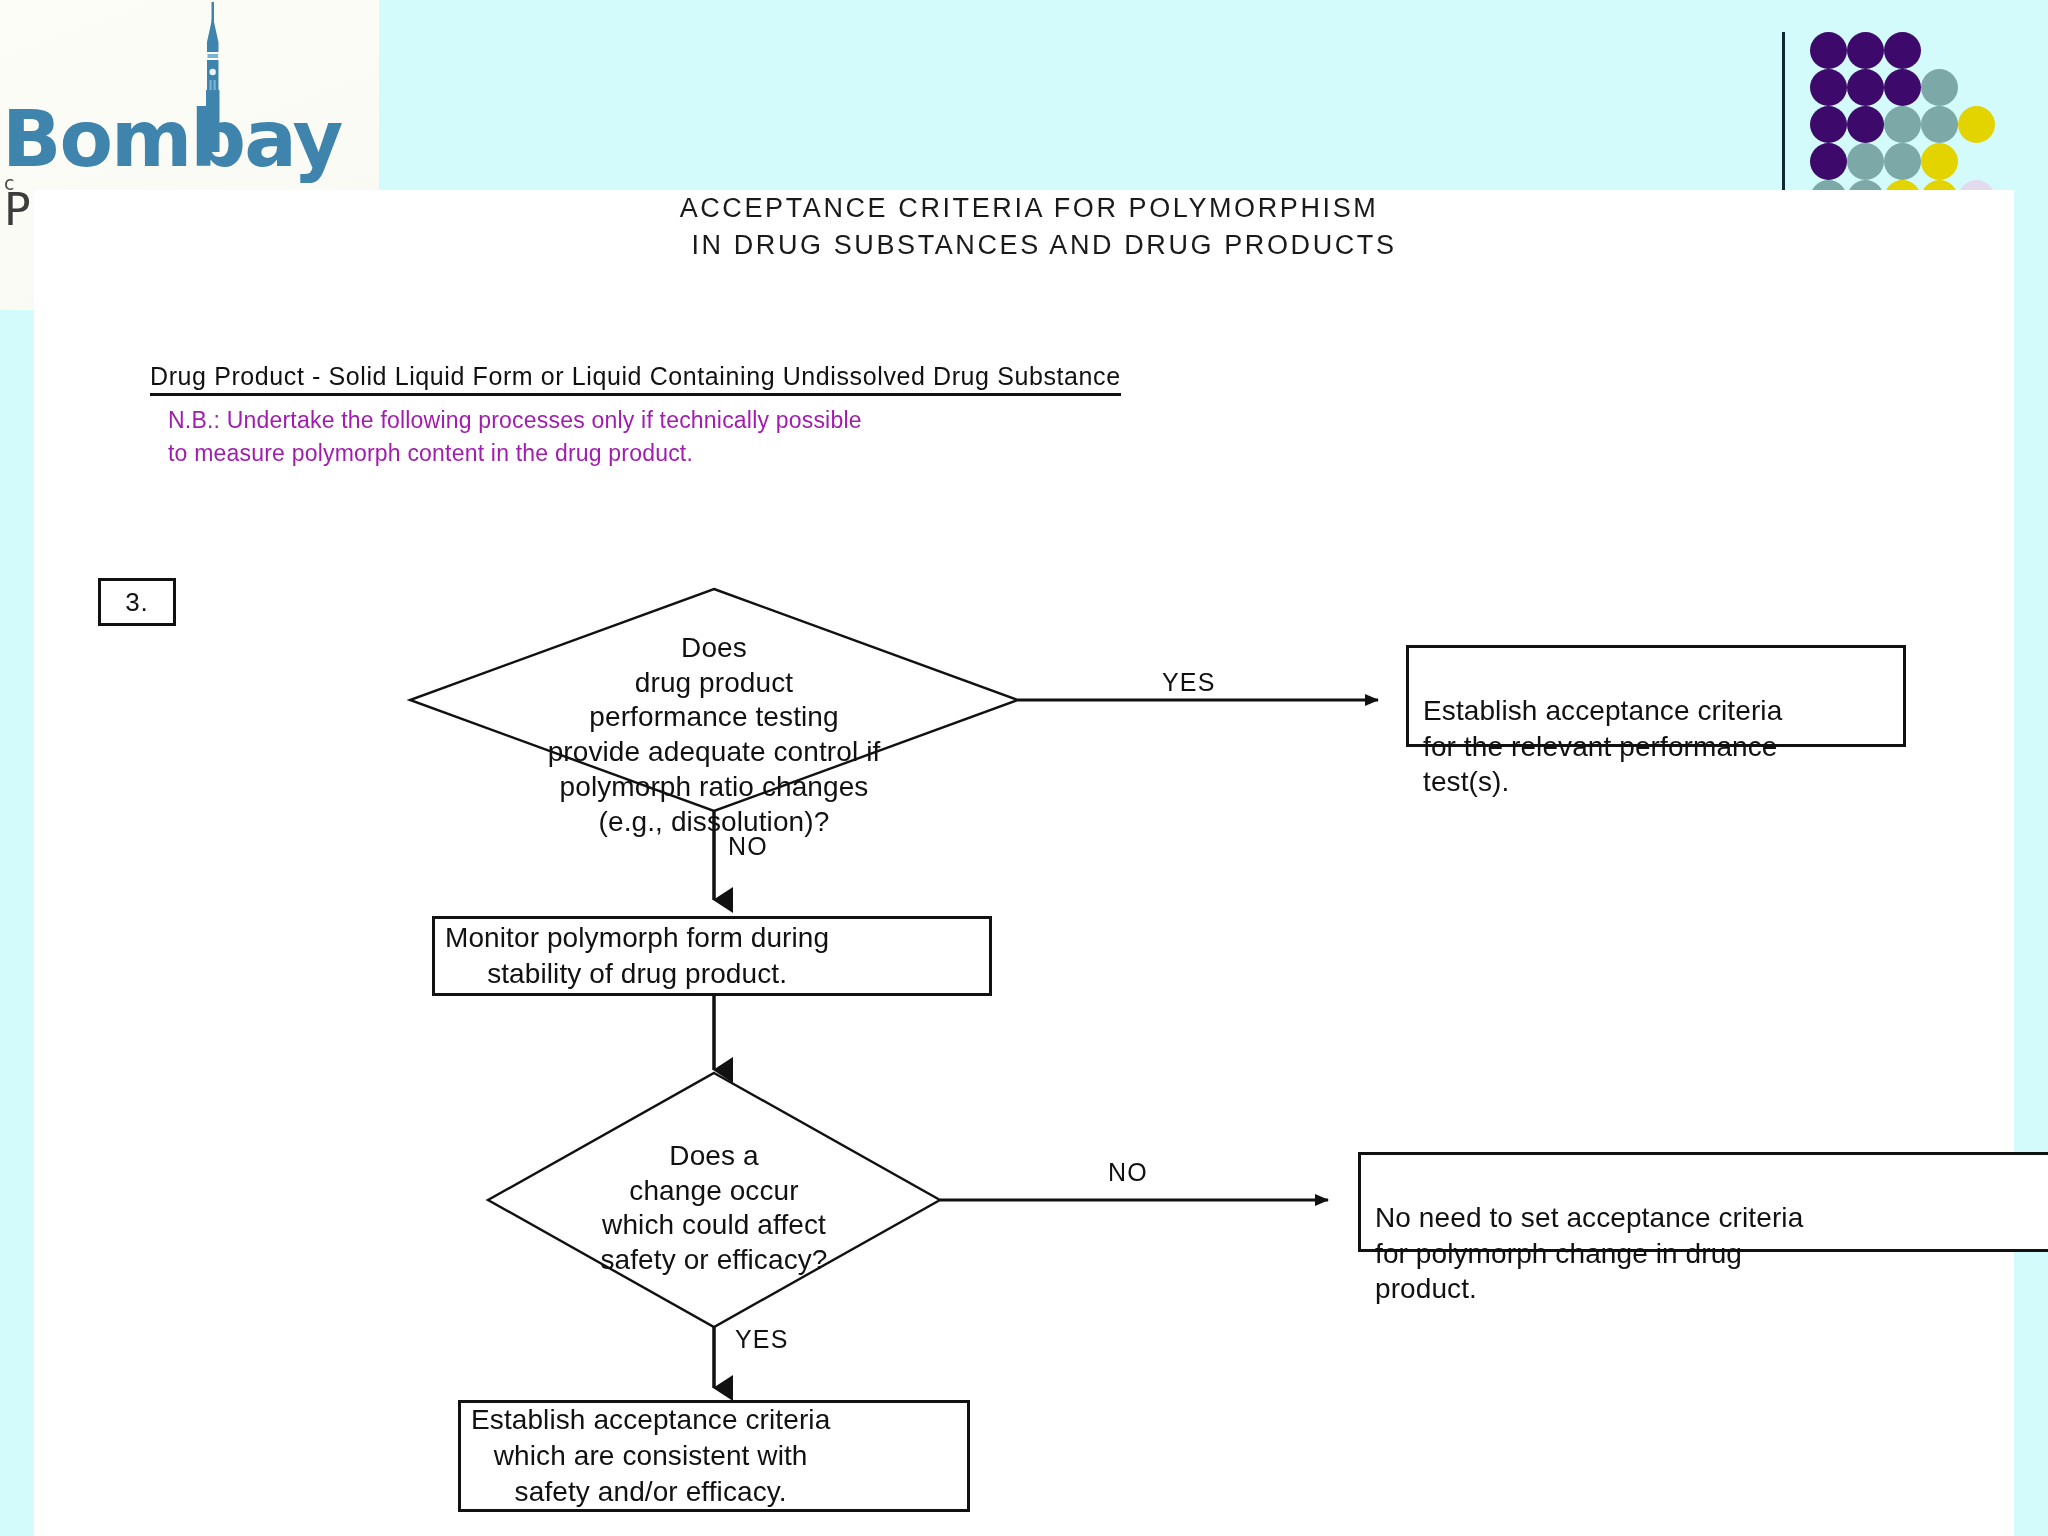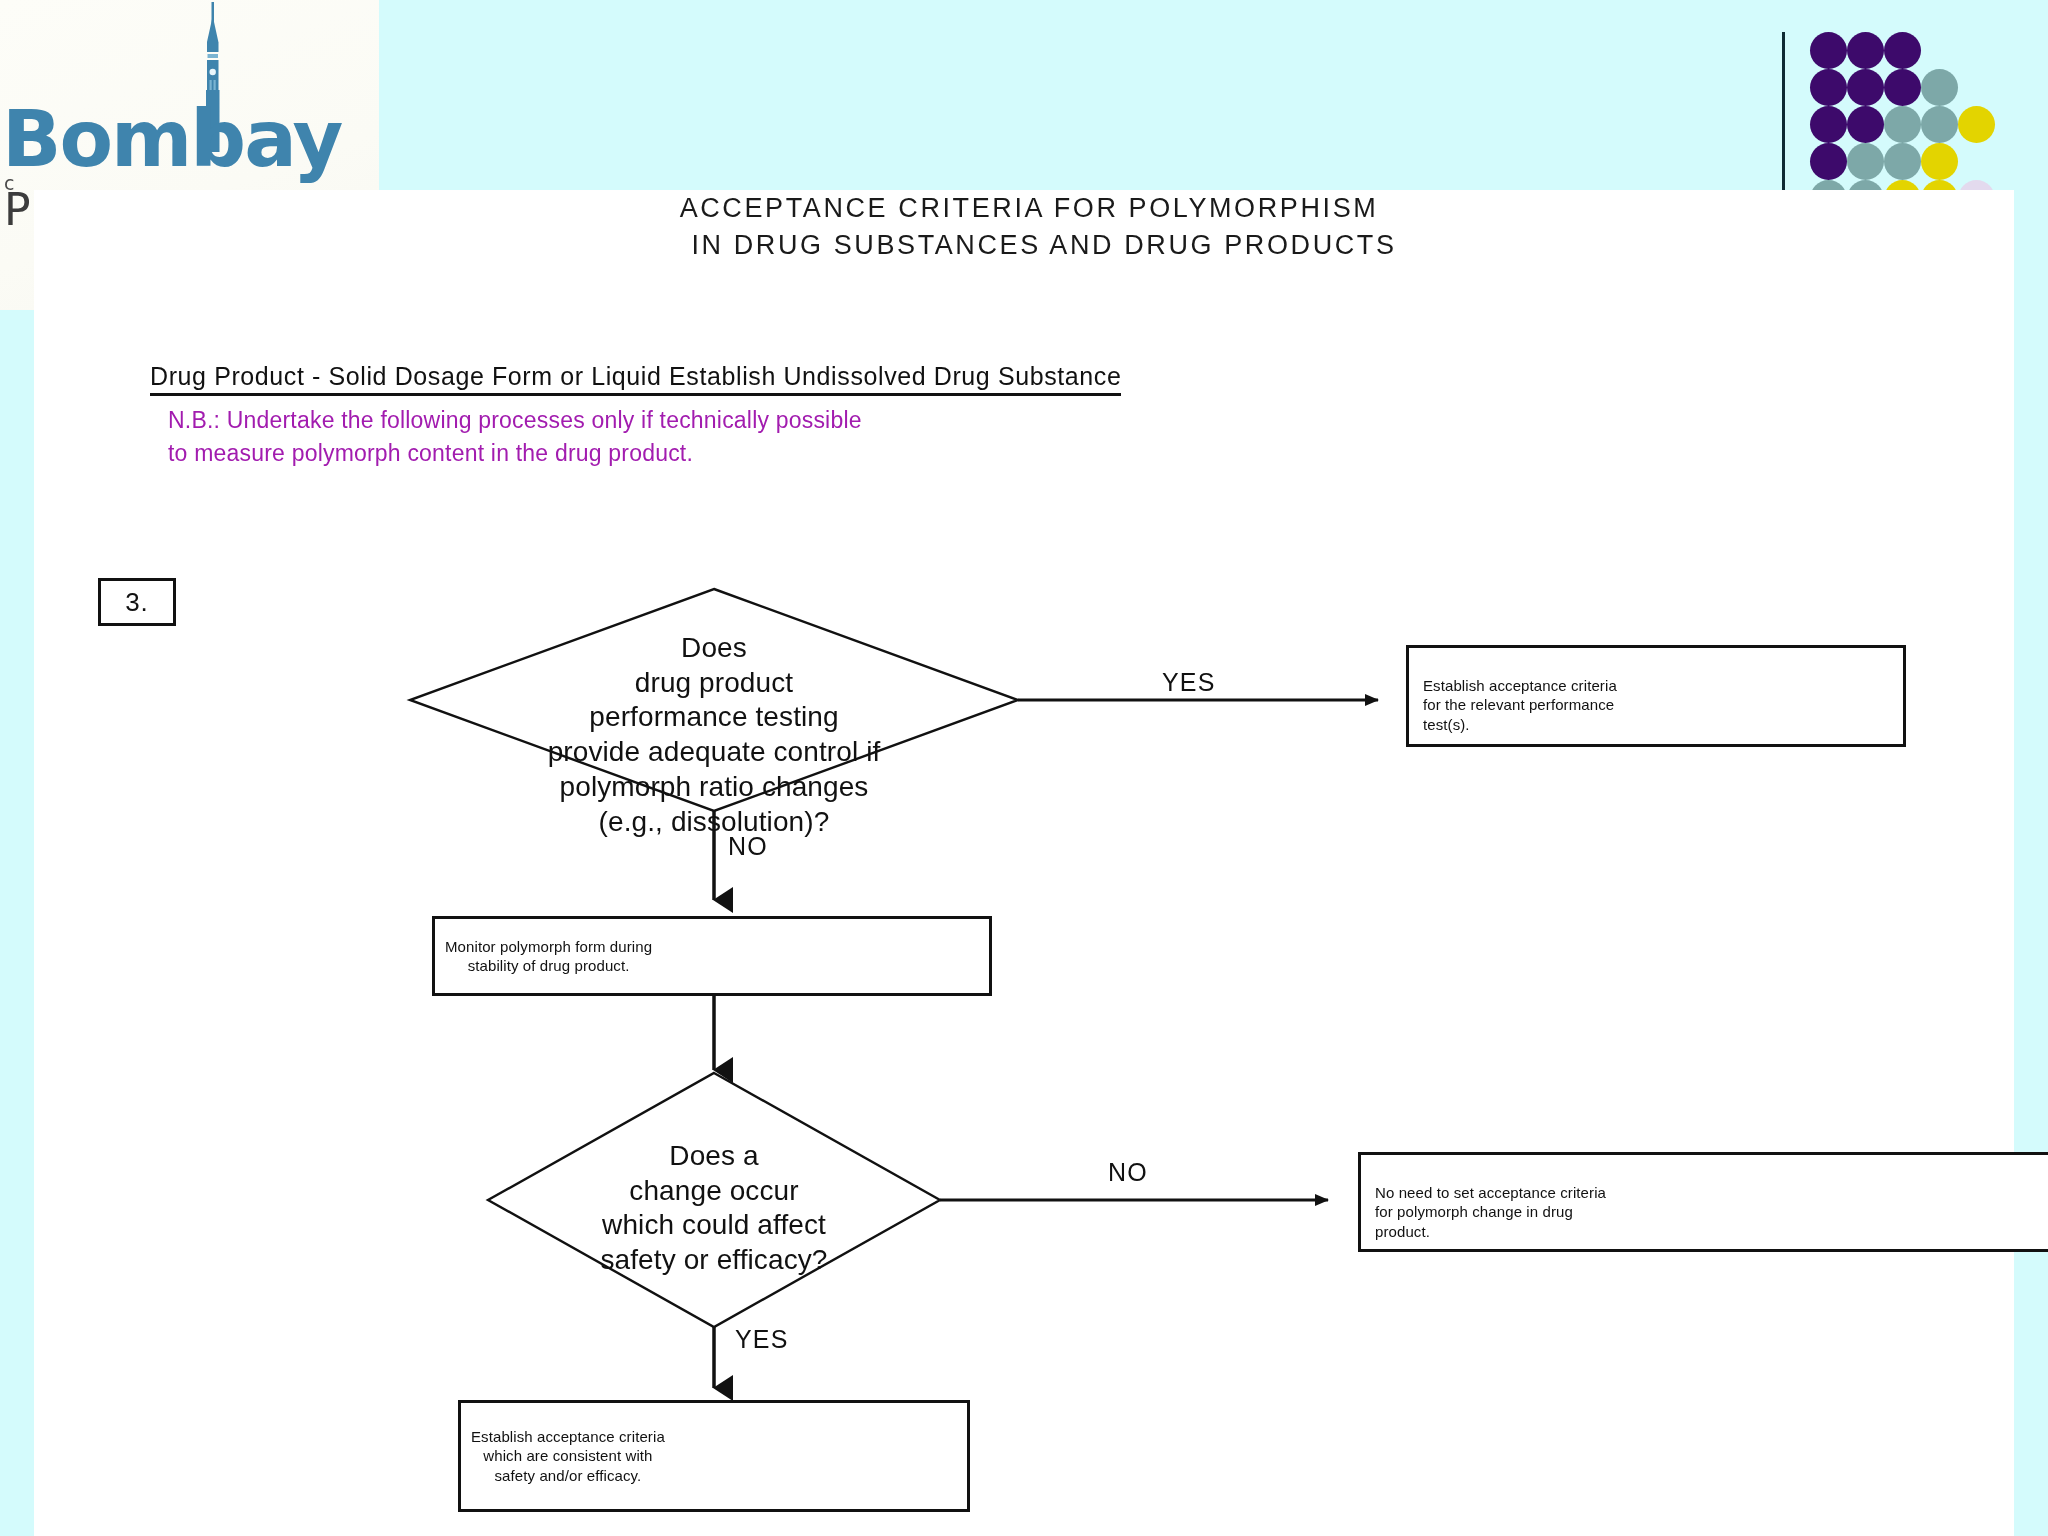--- a/index.html
+++ b/index.html
@@ -174,21 +174,21 @@
 
   .flow-node {
     position: absolute;
     box-sizing: border-box;
   }
 
   .flow-box {
     border: 3px solid #111;
     background: #fff;
     font-family: "Liberation Sans", sans-serif;
-    font-size: 15px;
+    font-size: 28px;
     color: #111;
     line-height: 1.28;
     letter-spacing: 0.1px;
     padding: 9px 14px;
     white-space: pre-line;
   }
   .flow-box.centered {
     display: flex;
     align-items: center;
     justify-content: flex-start;
@@ -266,21 +266,21 @@
 
   <div id="content-sheet">
 
     <div id="title-block">
       <div class="title-line">ACCEPTANCE CRITERIA FOR POLYMORPHISM</div>
       <div class="title-line">IN DRUG SUBSTANCES AND DRUG PRODUCTS</div>
     </div>
 
   </div>
 
-  <div id="section-heading">Drug Product - Solid Dosage Form or Liquid Establish Undissolved Drug Substance</div>
+  <div id="section-heading">Drug Product - Solid Liquid Form or Liquid Containing Undissolved Drug Substance</div>
   <div id="section-note">N.B.: Undertake the following processes only if technically possible
 to measure polymorph content in the drug product.</div>
 
   <div id="step-marker">3.</div>
 
   <svg id="flow-layer" viewBox="0 0 2048 1536" xmlns="http://www.w3.org/2000/svg">
     <defs>
       <marker id="arrow-r" markerWidth="14" markerHeight="12" refX="13" refY="6" orient="auto" markerUnits="userSpaceOnUse">
         <polygon points="0,0 14,6 0,12" fill="#111"></polygon>
       </marker>

